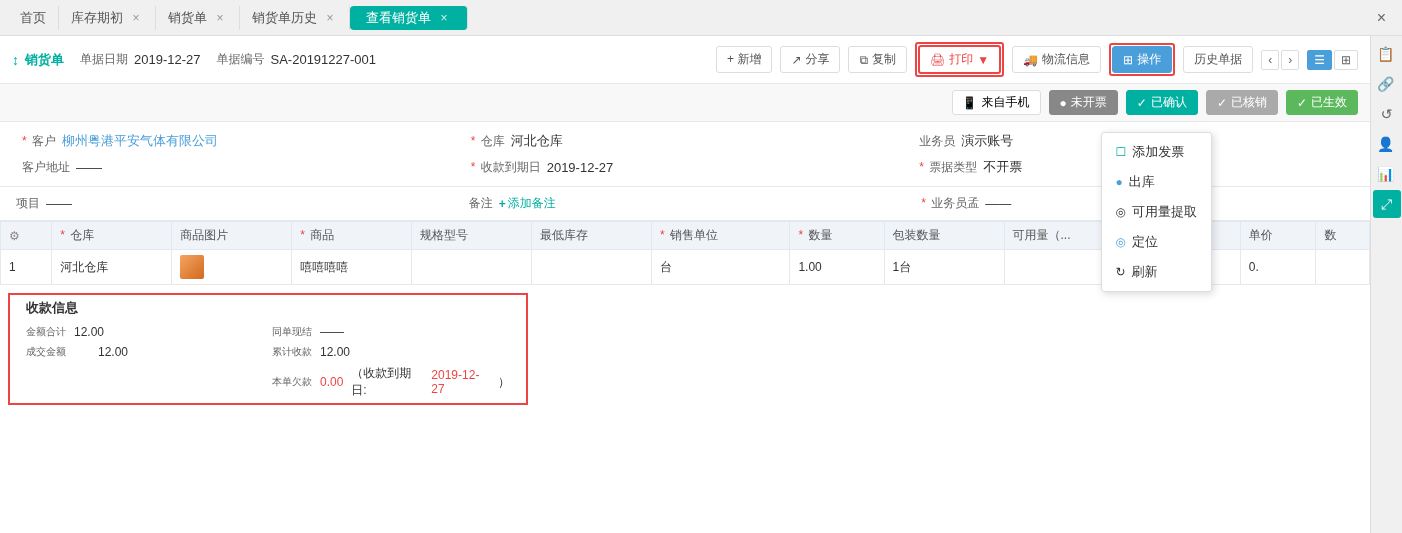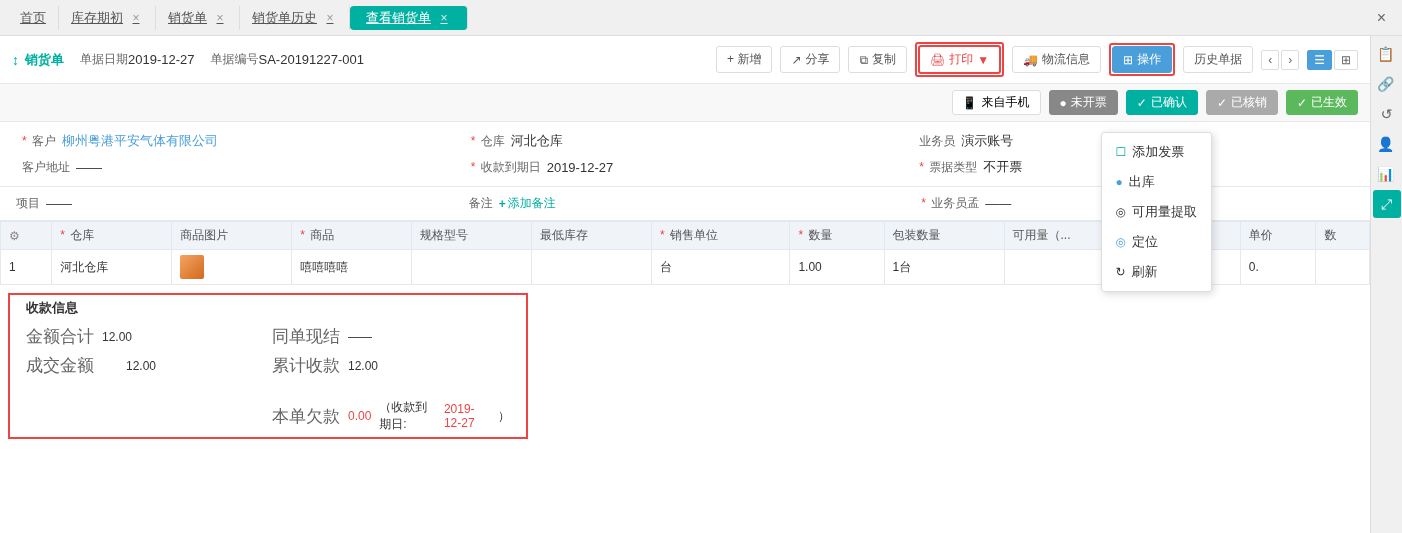--- a/index.html
+++ b/index.html
@@ -7,21 +7,20 @@
 
     
     .tab-bar {
       display: flex; align-items: center; background: #f0f0f0; border-bottom: 1px solid #ddd;
       height: 36px; padding: 0 8px; position: relative;
     }
     .tab {
       display: flex; align-items: center; padding: 0 12px; height: 24px; cursor: pointer;
       font-size: 13px; color: #555; border-right: 1px solid #ddd; background: #f0f0f0;
       white-space: nowrap;
-      text-decoration: underline;
     }
     .tab-close {
       margin-left: 6px; color: #999; font-size: 12px; cursor: pointer;
       width: 14px; height: 14px; display: inline-flex; align-items: center; justify-content: center;
     }
     .tab-highlight {
       background: #00b0a0; color: #fff; border-radius: 4px; padding: 11px 16px;
     }
     .tab-highlight .tab-close { color: rgba(255,255,255,0.8); }
     .window-close {
@@ -31,21 +30,21 @@
     
     .main { background: #fff; height: calc(533px - 36px); overflow: hidden; position: relative; }
 
     
     .doc-header {
       display: flex; align-items: center; padding: 6px 12px; border-bottom: 1px solid #e8e8e8;
       background: #fff; gap: 16px;
     }
     .doc-title { display: flex; align-items: center; gap: 6px; color: #00b0a0; font-size: 13px; font-weight: bold; }
     .doc-title-icon { color: #00b0a0; font-size: 14px; }
-    .doc-meta { display: flex; align-items: center; gap: 0; font-size: 13px; }
+    .doc-meta { display: flex; align-items: center; gap: 6px; font-size: 13px; }
     .doc-actions { margin-left: auto; display: flex; align-items: center; gap: 8px; }
     .btn-action {
       display: flex; align-items: center; gap: 4px; padding: 4px 10px; font-size: 12px;
       border: 1px solid #ddd; background: #fff; color: #555; cursor: pointer; border-radius: 3px;
       white-space: nowrap;
     }
 
     .btn-print {
       border: 2px solid #e44; color: #e44; background: #fff;
     }
@@ -112,21 +111,21 @@
     }
 
     
     .bottom-panel {
       padding: 4px 16px; border: 2px solid #e44; margin: 8px; border-radius: 0;
       background: #fff; max-width: 520px;
     }
     .bottom-panel-title { font-weight: bold; font-size: 13px; margin-bottom: 8px; }
     .bottom-panel-grid { display: grid; grid-template-columns: 1fr 1fr; gap: 4px 8px; }
     .bp-row { display: flex; align-items: center; gap: 8px; }
-    .bp-label { color: #666; font-size: 17px; white-space: nowrap; }
+    .bp-label { color: #666; font-size: 10px; white-space: nowrap; }
     .bp-value { color: #333; font-size: 12px; }
     .bp-value.red { color: #e44; }
     .bp-value.orange { color: #e44; }
 
     
     .dropdown-menu {
       position: absolute; top: 96px; right: 190px; background: #fff;
       border: 1px solid #ddd; border-radius: 3px; box-shadow: 2px 2px 8px rgba(0,0,0,0.15);
       z-index: 100; min-width: 100px; padding: 4px 0;
     }
@@ -390,21 +389,21 @@
         </div>
         <div>
           <div class="bp-row">
             <span class="bp-label">同单现结</span>
             <span class="bp-value">——</span>
           </div>
           <div class="bp-row" style="margin-top:6px;">
             <span class="bp-label">累计收款</span>
             <span class="bp-value">12.00</span>
           </div>
-          <div class="bp-row" style="margin-top:22px;">
+          <div class="bp-row" style="margin-top:6px;">
             <span class="bp-label">本单欠款</span>
             <span class="bp-value red">0.00</span>
             <span class="bp-value">（收款到期日:</span>
             <span class="bp-value orange">2019-12-27</span>
             <span class="bp-value">）</span>
           </div>
         </div>
       </div>
     </div>
 

